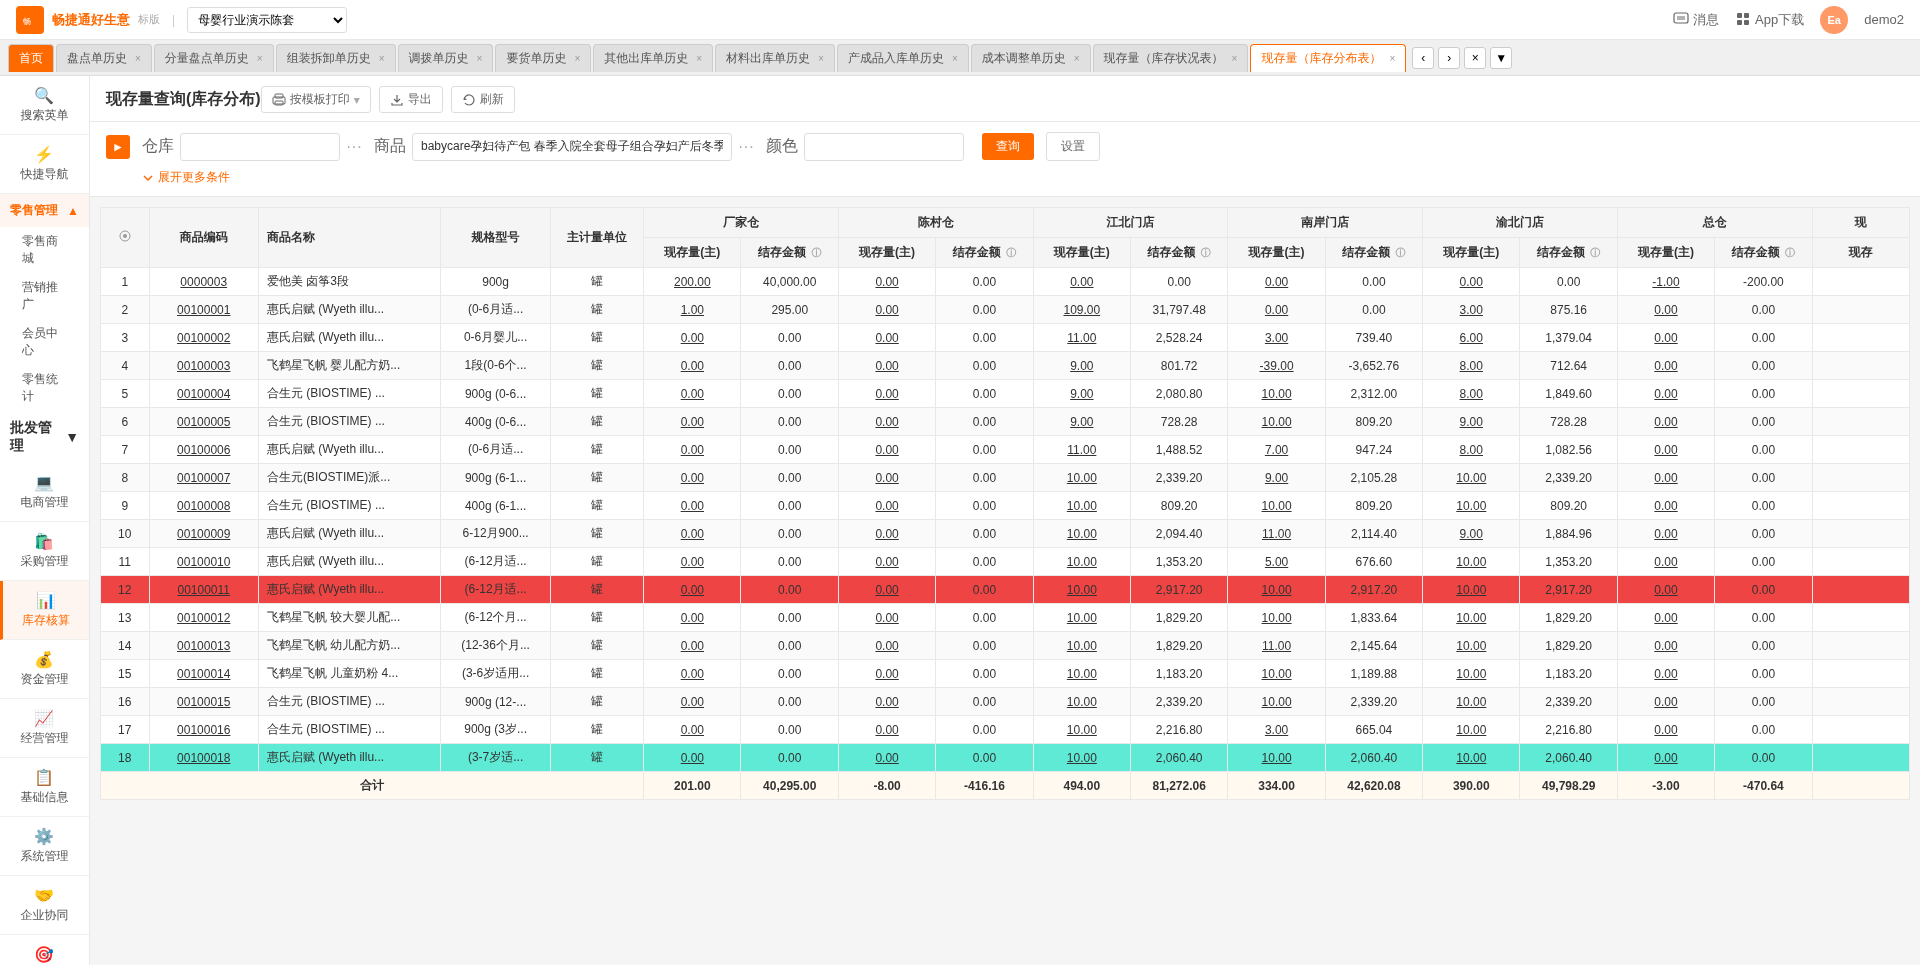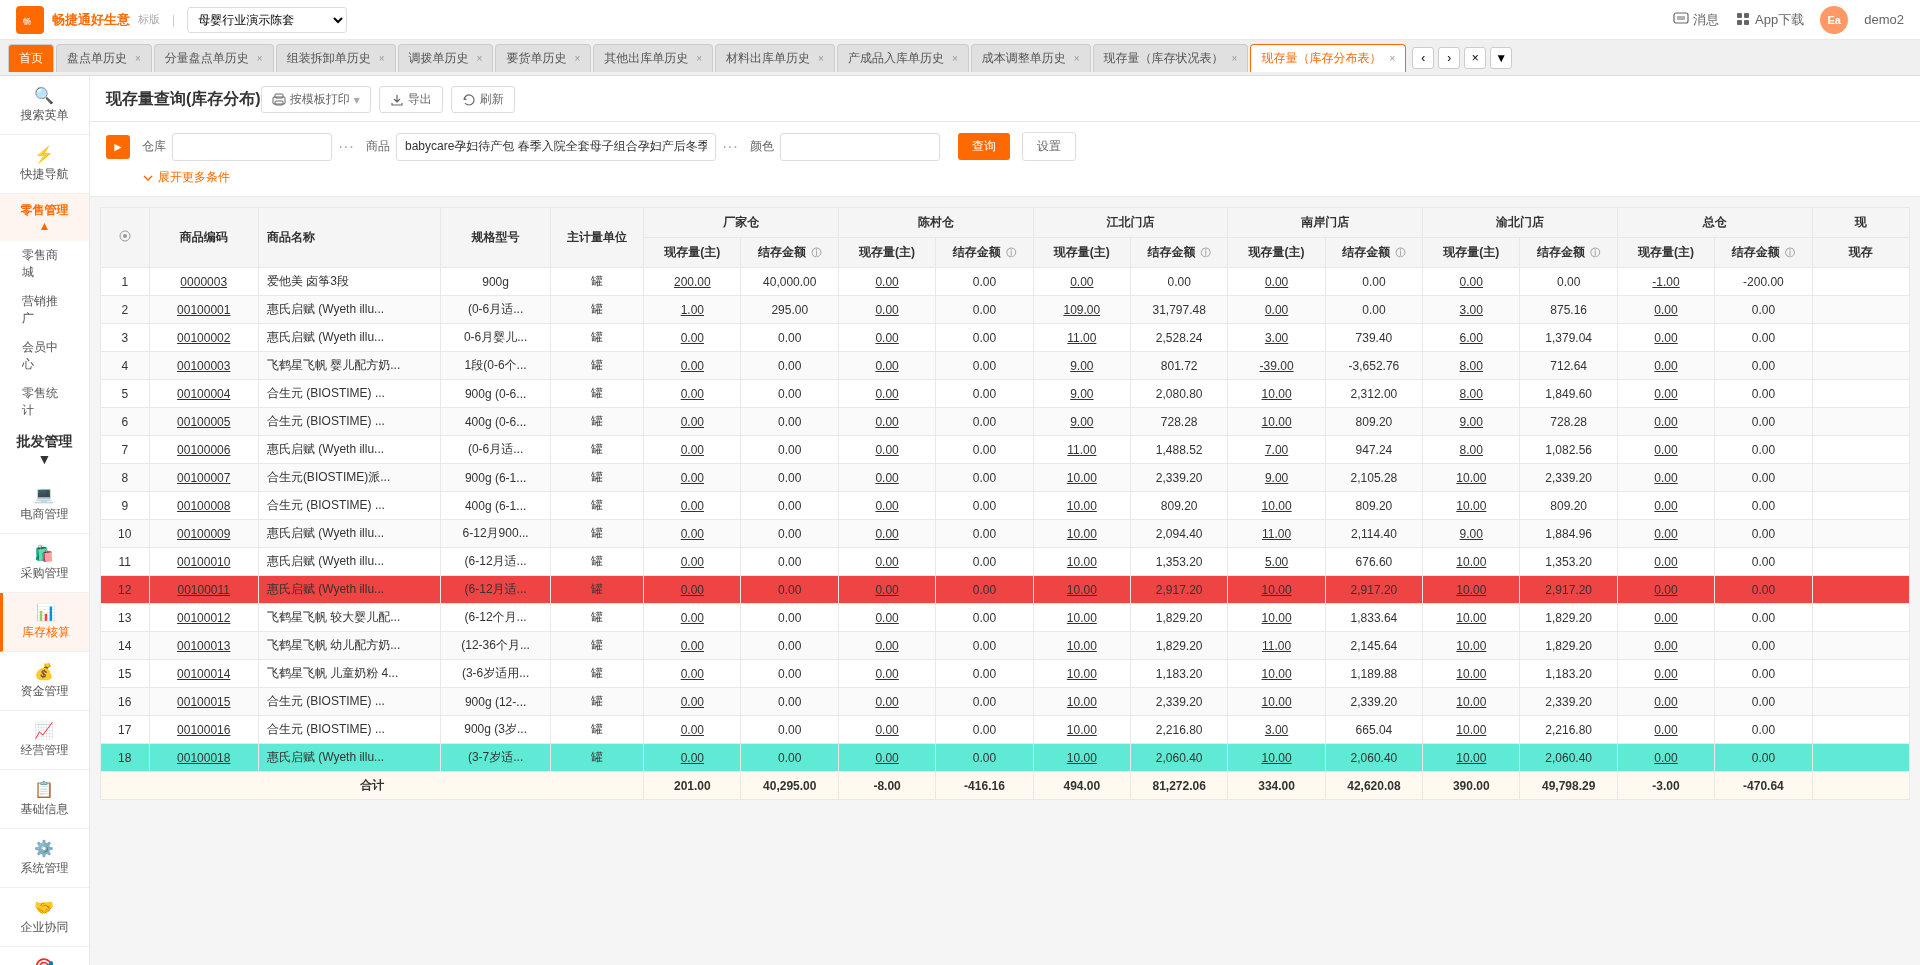--- a/index.html
+++ b/index.html
@@ -24,39 +24,39 @@
     .tab-nav button { width: 22px; height: 22px; border: 1px solid #ccc; background: #fff; border-radius: 3px; cursor: pointer; font-size: 12px; }
 
     
     .main-layout { display: flex; height: calc(965px - 40px - 36px); }
 
     
     .sidebar { width: 90px; background: #fff; border-right: 1px solid #e8e8e8; display: flex; flex-direction: column; overflow-y: auto; }
     .sidebar-item { padding: 10px 0; text-align: center; cursor: pointer; color: #555; font-size: 12px; border-bottom: 1px solid #f0f0f0; }
     .sidebar-item.active { color: #ff6a00; background: #fff5f0; border-left: 3px solid #ff6a00; }
     .sidebar-item .sidebar-icon { font-size: 16px; margin-bottom: 2px; }
-    .sidebar-group { padding: 8px 12px; display: flex; align-items: center; justify-content: space-between; cursor: pointer; color: #333; font-size: 12px; font-weight: bold; flex-direction: column; }
+    .sidebar-group { padding: 8px 12px; display: flex; align-items: center; justify-content: space-between; cursor: pointer; color: #333; font-size: 12px; font-weight: bold; }
     .sidebar-sub { padding: 6px 22px; cursor: pointer; color: #555; font-size: 12px; }
 
     
     .content { flex: 1; display: flex; flex-direction: column; overflow: hidden; background: #f5f5f5; }
     
     
     .page-header { background: #fff; padding: 10px 16px 0; border-bottom: 1px solid #e8e8e8; }
     .page-title { font-size: 16px; font-weight: bold; color: #333; margin-bottom: 8px; }
     .page-toolbar { display: flex; align-items: center; justify-content: flex-end; gap: 8px; padding-bottom: 8px; }
     .btn-icon { display: flex; align-items: center; gap: 4px; padding: 4px 10px; border: 1px solid #ddd; background: #fff; border-radius: 3px; cursor: pointer; font-size: 12px; color: #666; }
     .btn-primary { background: #ff6a00; color: #fff; border: none; padding: 5px 14px; border-radius: 3px; cursor: pointer; font-size: 12px; }
     .btn-secondary { background: #fff; color: #666; border: 1px solid #ddd; padding: 5px 14px; border-radius: 3px; cursor: pointer; font-size: 12px; }
 
     
     .filter-area { background: #fff; padding: 10px 16px; border-bottom: 1px solid #e8e8e8; }
     .filter-row { display: flex; align-items: center; gap: 12px; flex-wrap: wrap; }
     .filter-item { display: flex; align-items: center; gap: 6px; }
-    .filter-label { color: #666; font-size: 12px; white-space: nowrap; }
+    .filter-label { color: #666; font-size: 16px; white-space: nowrap; }
     .filter-input { height: 28px; border: 1px solid #ddd; border-radius: 3px; padding: 0 8px; font-size: 12px; color: #333; }
     .filter-input-long { width: 320px; }
     .filter-input-medium { width: 160px; }
     .expand-btn { color: #ff6a00; cursor: pointer; font-size: 12px; display: flex; align-items: center; gap: 4px; }
     .orange-arrow { width: 24px; height: 24px; background: #ff6a00; border-radius: 3px; display: flex; align-items: center; justify-content: center; color: #fff; cursor: pointer; font-size: 12px; }
     .dots-btn { color: #aaa; cursor: pointer; font-size: 16px; }
 
     
     .table-container { flex: 1; overflow: auto; padding: 10px; }
     .data-table { width: 100%; border-collapse: collapse; background: #fff; font-size: 12px; }

